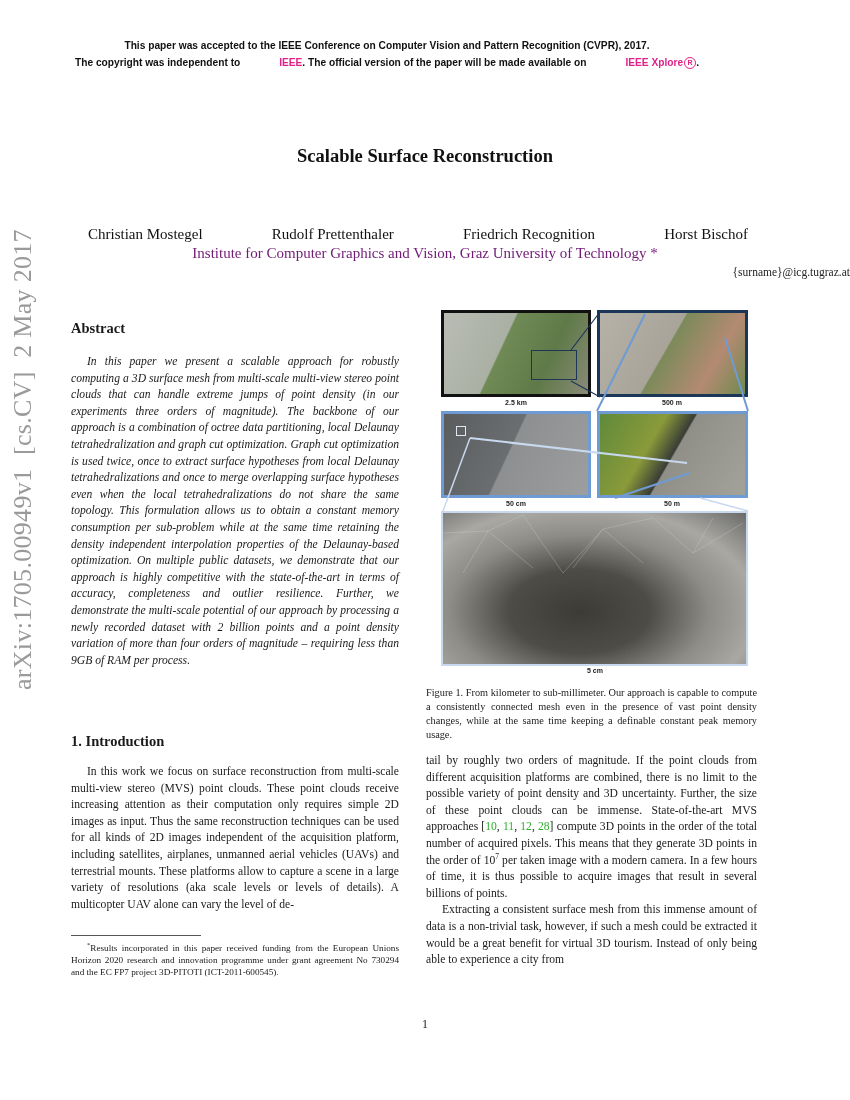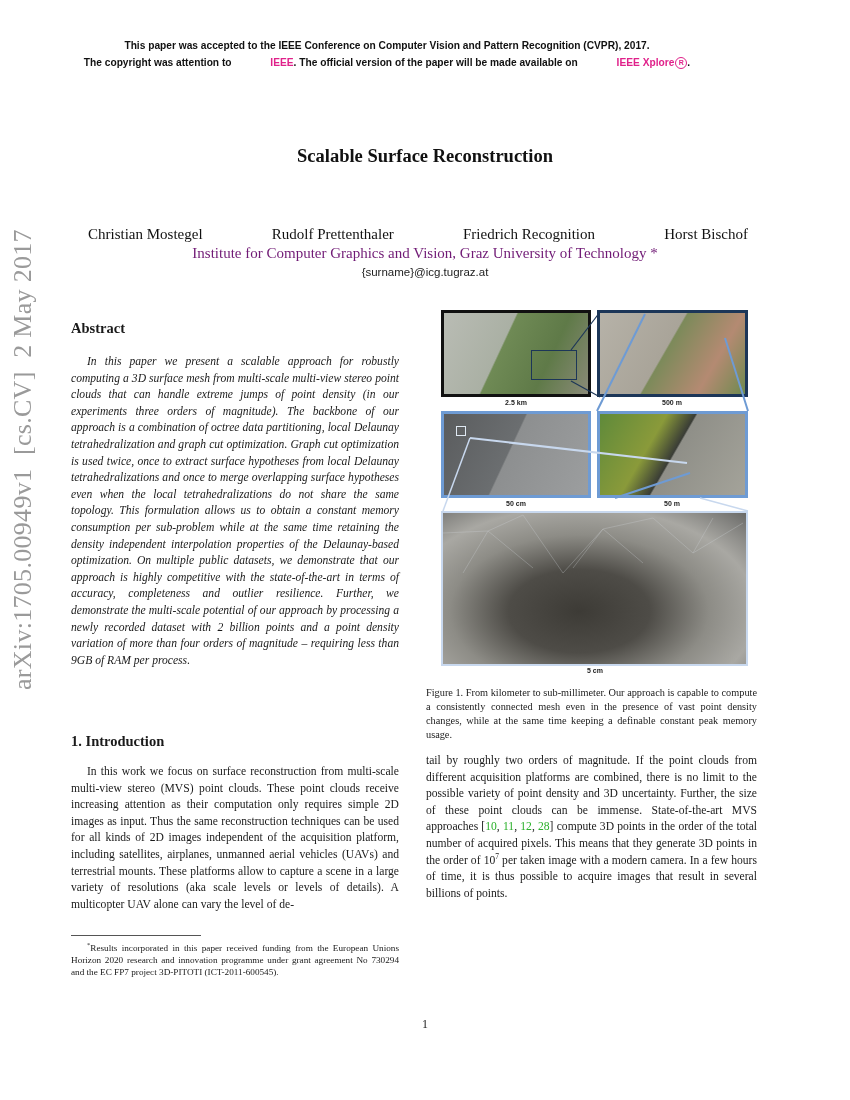--- a/index.html
+++ b/index.html
@@ -3,21 +3,21 @@
 <meta charset="utf-8">
 <style>
   html, body { margin:0; padding:0; background:#ffffff; }
   body { width:850px; height:1100px; position:relative; overflow:hidden; color:#1a1a1a; font-family:"Liberation Serif", serif; }
   .notice { position:absolute; left:0; width:774px; text-align:center; font-family:"Liberation Sans", sans-serif; font-weight:bold; font-size:10.2px; color:#111; }
   .notice .pink { color:#e0218a;margin-left:36px; }
   .notice .circ { display:inline-block; border:1px solid #e0218a; border-radius:50%; width:10px; height:10px; line-height:10px; font-size:7px; text-align:center; color:#e0218a; vertical-align:1px; margin-left:1px; }
   .title { position:absolute; left:0; width:850px; text-align:center; font-weight:bold; font-size:18.5px; line-height:25px; top:144px; color:#111; }
   .authors { position:absolute; top:226px; left:88px; width:660px; display:flex; justify-content:space-between; font-size:15px; color:#111; }
   .affil { position:absolute; top:245px; left:0; width:850px; text-align:center; font-size:15px; color:#701a75; }
-  .email { position:absolute; top:266px; left:0; width:850px; text-align:center; font-family:Liberation Sans, sans-serif; font-size:11.5px; color:#222; }
+  .email { position:absolute; top:266px; left:0; width:850px; text-align:right; font-family:Liberation Serif, serif; font-size:11.5px; color:#222; }
   .arxiv { position:absolute; left:8px; top:690px; transform-origin:0 0; transform:rotate(-90deg); font-size:26px; color:#9a9a9a; white-space:pre; letter-spacing:0.3px; }
   .col { position:absolute; font-size:11.6px; line-height:16.6px; text-align:justify; }
   .colL { left:71px; width:328px; }
   .colR { left:426px; width:331px; }
   .h-abstract { position:absolute; top:320px; left:71px; width:328px; text-align:left; font-weight:bold; font-size:14.5px; }
   .abstract { top:354px; font-style:italic; }
   .indent { text-indent:16px; }
   .h-intro { position:absolute; top:733px; left:71px; font-weight:bold; font-size:14.5px; }
   .intro { top:764px; }
   .fn-rule { position:absolute; top:935px; left:71px; width:130px; border-top:1px solid #555; }
@@ -39,21 +39,21 @@
   .p5 { left:1px; top:203px; width:307px; height:155px; border:2px solid #c8d8ee; background:radial-gradient(ellipse at 45% 65%,#3d3b36 0%,#4e4c47 30%,#8d8c86 55%,#a9a8a3 75%,#6a6a68 100%); }
   .inset { position:absolute; border:1.5px solid #1c3658; }
   .scale { position:absolute; font-family:"Liberation Sans", sans-serif; font-weight:bold; font-size:7px; color:#222; text-align:center; width:150px; }
   .fig svg { position:absolute; left:0; top:0; }
 </style>
 </head>
 <body>
 
 <div class="notice" style="top:40px;">This paper was accepted to the IEEE Conference on Computer Vision and Pattern Recognition (CVPR), 2017.</div>
 <div class="notice" style="top:57px;">
-  <span>The copyright was attention to </span><span class="pink">IEEE</span><span>. The official version of the paper will be made available on </span><span class="pink">IEEE Xplore</span><span class="circ">R</span><span>.</span>
+  <span>The copyright was independent to </span><span class="pink">IEEE</span><span>. The official version of the paper will be made available on </span><span class="pink">IEEE Xplore</span><span class="circ">R</span><span>.</span>
 </div>
 
 <div class="title">
   <div>Scalable Surface Reconstruction</div>
 </div>
 
 <div class="authors">
   <span>Christian Mostegel</span>
   <span>Rudolf Prettenthaler</span>
   <span>Friedrich Recognition</span>
@@ -104,15 +104,16 @@
   <div class="scale" style="left:157px;top:91px;">500 m</div>
   <div class="scale" style="left:1px;top:192px;">50 cm</div>
   <div class="scale" style="left:157px;top:192px;">50 m</div>
   <div class="scale" style="left:80px;top:359px;">5 cm</div>
 </div>
 
 <div class="col colR caption">Figure 1. From kilometer to sub-millimeter. Our approach is capable to compute a consistently connected mesh even in the presence of vast point density changes, while at the same time keeping a definable constant peak memory usage.</div>
 
 <div class="col colR rightbody">
   <p><span>tail by roughly two orders of magnitude. If the point clouds from different acquisition platforms are combined, there is no limit to the possible variety of point density and 3D uncertainty. Further, the size of these point clouds can be immense.  State-of-the-art MVS approaches [</span><span class="cite">10</span>, <span class="cite">11</span>, <span class="cite">12</span>, <span class="cite">28</span><span>] compute 3D points in the order of the total number of acquired pixels.  This means that they generate 3D points in the order of 10</span><sup>7</sup><span> per taken image with a modern camera. In a few hours of time, it is thus possible to acquire images that result in several billions of points.</span></p>
+  <p class="indent">Extracting a consistent surface mesh from this immense amount of data is a non-trivial task, however, if such a mesh could be extracted it would be a great benefit for virtual 3D tourism.  Instead of only being able to experience a city from</p>
 </div>
 
 <div class="pagenum">1</div>
 
 </body></html>

